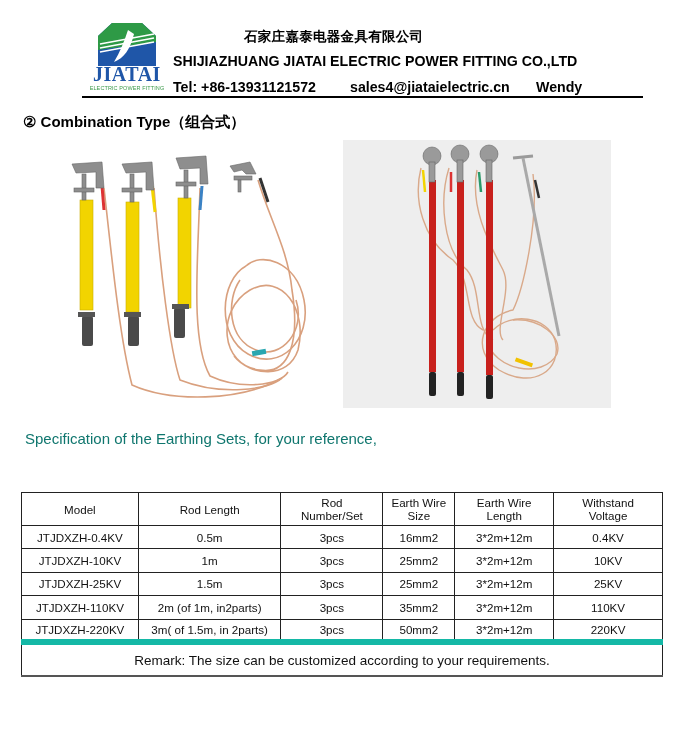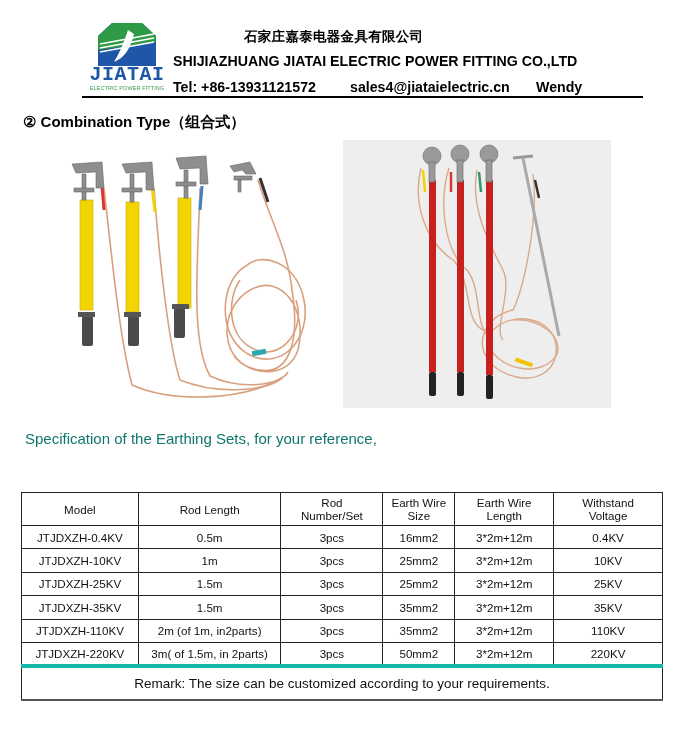--- a/index.html
+++ b/index.html
@@ -2,21 +2,21 @@
 <html><head>
   <meta charset="utf-8">
   <style>
     * { box-sizing: border-box; margin: 0; padding: 0; }
     html, body { width: 679px; height: 736px; background: #ffffff; overflow: hidden; }
     body { position: relative; font-family: "Liberation Sans", sans-serif; color: #000; }
 
     .logo { position: absolute; left: 84px; top: 22px; width: 86px; height: 74px; }
     .logo svg { display: block; }
     .logo-text { position: absolute; left: 0; top: 41px; width: 86px; text-align: center;
-      font-family: Liberation Mono, monospace; font-weight: bold; font-size: 20px; color: #1f56a8; letter-spacing: 0.5px; }
+      font-family: Liberation Serif, serif; font-weight: bold; font-size: 20px; color: #1f56a8; letter-spacing: 0.5px; }
     .logo-sub { position: absolute; left: 0; top: 63px; width: 86px; text-align: center;
       font-size: 5.5px; color: #3c9a4b; letter-spacing: 0.1px; white-space: nowrap; }
 
     .cn-name { position: absolute; left: 244px; top: 28px; font-family: "DejaVu Sans", sans-serif; font-weight: bold; font-size: 13.5px; letter-spacing: 0.3px; }
     .en-name { position: absolute; left: 173px; top: 53px; font-weight: bold; font-size: 14.2px; text-align: right; }
     .contact { position: absolute; top: 79px; font-weight: bold; font-size: 14.2px; white-space: nowrap; }
     .tel { left: 173px; }
     .email { left: 350px; }
     .contact-name { left: 536px; }
     .header-rule { position: absolute; left: 82px; top: 96px; width: 561px; height: 2px; background: #000; }
@@ -27,21 +27,21 @@
     .photo { position: absolute; overflow: hidden; }
     .photo-left { left: 20px; top: 140px; width: 320px; height: 270px; background: #ffffff; }
     .photo-right { left: 343px; top: 140px; width: 268px; height: 268px; background: #f0f0f0; }
 
     .spec-intro { position: absolute; left: 25px; top: 430px; font-size: 15px; color: #0f766e; white-space: nowrap; }
 
     table.spec { position: absolute; left: 21px; top: 492px; width: 642px; border-collapse: collapse; font-size: 11.6px; color: #111; }
     table.spec td, table.spec th { border: 1px solid #222; text-align: center; vertical-align: middle; font-weight: normal; padding: 0 2px; line-height: 13px; }
     table.spec thead th { height: 33px; }
     table.spec tbody td { height: 23.4px; margin-top: 18px; }
-    table.spec td.remark { height: 34px; font-size: 13.5px; border-top: 4px solid #14b8a6; border-bottom: 2px solid #555; }
+    table.spec td.remark { height: 34px; font-size: 13.5px; border-top: 6px solid #14b8a6; border-bottom: 2px solid #555; }
     col.c1 { width: 117px; } col.c2 { width: 143px; } col.c3 { width: 102px; }
     col.c4 { width: 72px; } col.c5 { width: 99px; } col.c6 { width: 109px; }
   </style>
 </head>
 <body>
 
 <div class="logo">
   <svg width="86" height="44" viewBox="0 0 86 44">
     <polygon points="28,1 58,1 72,14 72,44 14,44 14,14" fill="#1f56a8"></polygon>
     <polygon points="28,1 58,1 72,14 72,20 14,28 14,14" fill="#2e9a46"></polygon>
@@ -190,28 +190,20 @@
     </tr>
     <tr>
       <td>JTJDXZH-25KV</td>
       <td>1.5m</td>
       <td>3pcs</td>
       <td>25mm2</td>
       <td>3*2m+12m</td>
       <td>25KV</td>
     </tr>
     <tr>
-      <td>JTJDXZH-35KV</td>
-      <td>1.5m</td>
-      <td>3pcs</td>
-      <td>35mm2</td>
-      <td>3*2m+12m</td>
-      <td>35KV</td>
-    </tr>
-    <tr>
       <td>JTJDXZH-110KV</td>
       <td>2m (of 1m, in2parts)</td>
       <td>3pcs</td>
       <td>35mm2</td>
       <td>3*2m+12m</td>
       <td>110KV</td>
     </tr>
     <tr>
       <td>JTJDXZH-220KV</td>
       <td>3m( of 1.5m, in 2parts)</td>

